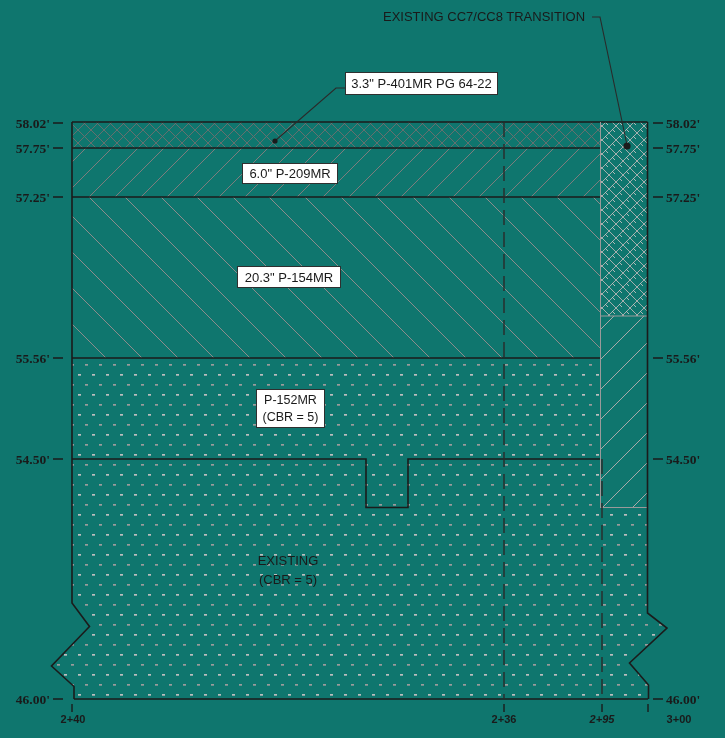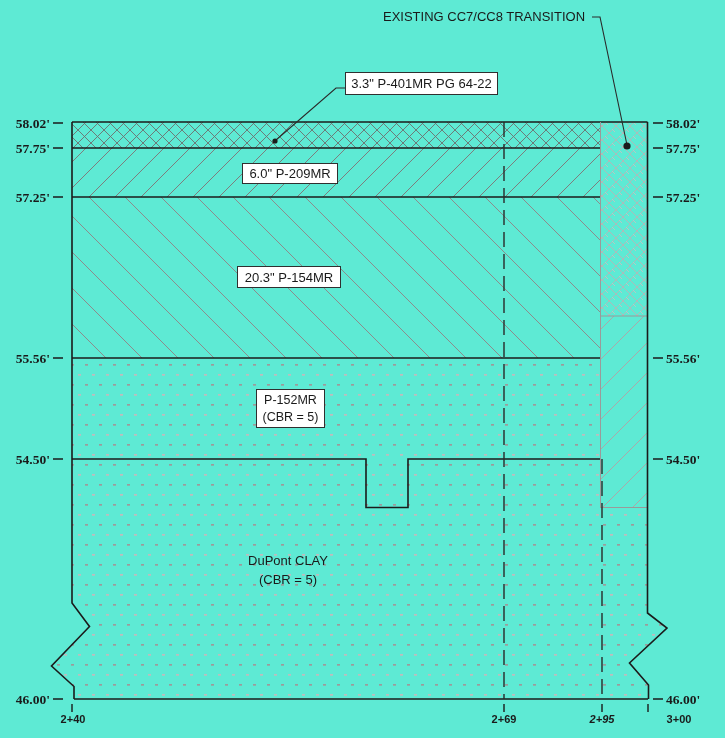--- a/index.html
+++ b/index.html
@@ -1,19 +1,19 @@
 <!DOCTYPE html>
 <html><head>
 <meta charset="utf-8">
 <style>
   html,body{margin:0;padding:0;background:#ffffff;}
   #stage{
     position:relative;
     width:725px;height:738px;
-    background:#5eead4;
+    background:#0f766e;
     font-family:"Liberation Sans", sans-serif;
     color:#1a1a1a;
     overflow:hidden;
   }
   #drawing{position:absolute;left:0;top:0;}
   .lbl{
     position:absolute;
     font-size:13px;
     line-height:15px;
     white-space:nowrap;
@@ -156,36 +156,36 @@
   <div class="callout-box" style="left:237px;top:266px;width:102px;height:20px;">
     <span>20.3" P-154MR</span>
   </div>
 
   <div class="callout-box two-line" style="left:256px;top:389px;width:67px;height:37px;">
     <span>P-152MR</span>
     <span>(CBR = 5)</span>
   </div>
 
   <div id="clay-label" class="lbl">
-    <div>DuPont CLAY</div>
+    <div>EXISTING</div>
     <div>(CBR = 5)</div>
   </div>
 
   <div class="lbl elev left" style="top:116px;">58.02'</div>
   <div class="lbl elev left" style="top:141px;">57.75'</div>
   <div class="lbl elev left" style="top:190px;">57.25'</div>
   <div class="lbl elev left" style="top:351px;">55.56'</div>
   <div class="lbl elev left" style="top:452px;">54.50'</div>
   <div class="lbl elev left" style="top:692px;">46.00'</div>
 
   <div class="lbl elev right" style="top:116px;">58.02'</div>
   <div class="lbl elev right" style="top:141px;">57.75'</div>
   <div class="lbl elev right" style="top:190px;">57.25'</div>
   <div class="lbl elev right" style="top:351px;">55.56'</div>
   <div class="lbl elev right" style="top:452px;">54.50'</div>
   <div class="lbl elev right" style="top:692px;">46.00'</div>
 
   <div class="lbl station" style="left:50px;">2+40</div>
-  <div class="lbl station" style="left:481px;">2+69</div>
+  <div class="lbl station" style="left:481px;">2+36</div>
   <div class="lbl station" style="left:579px;font-style:italic;">2+95</div>
   <div class="lbl station" style="left:656px;">3+00</div>
 
 </div>
 
 </body></html>

